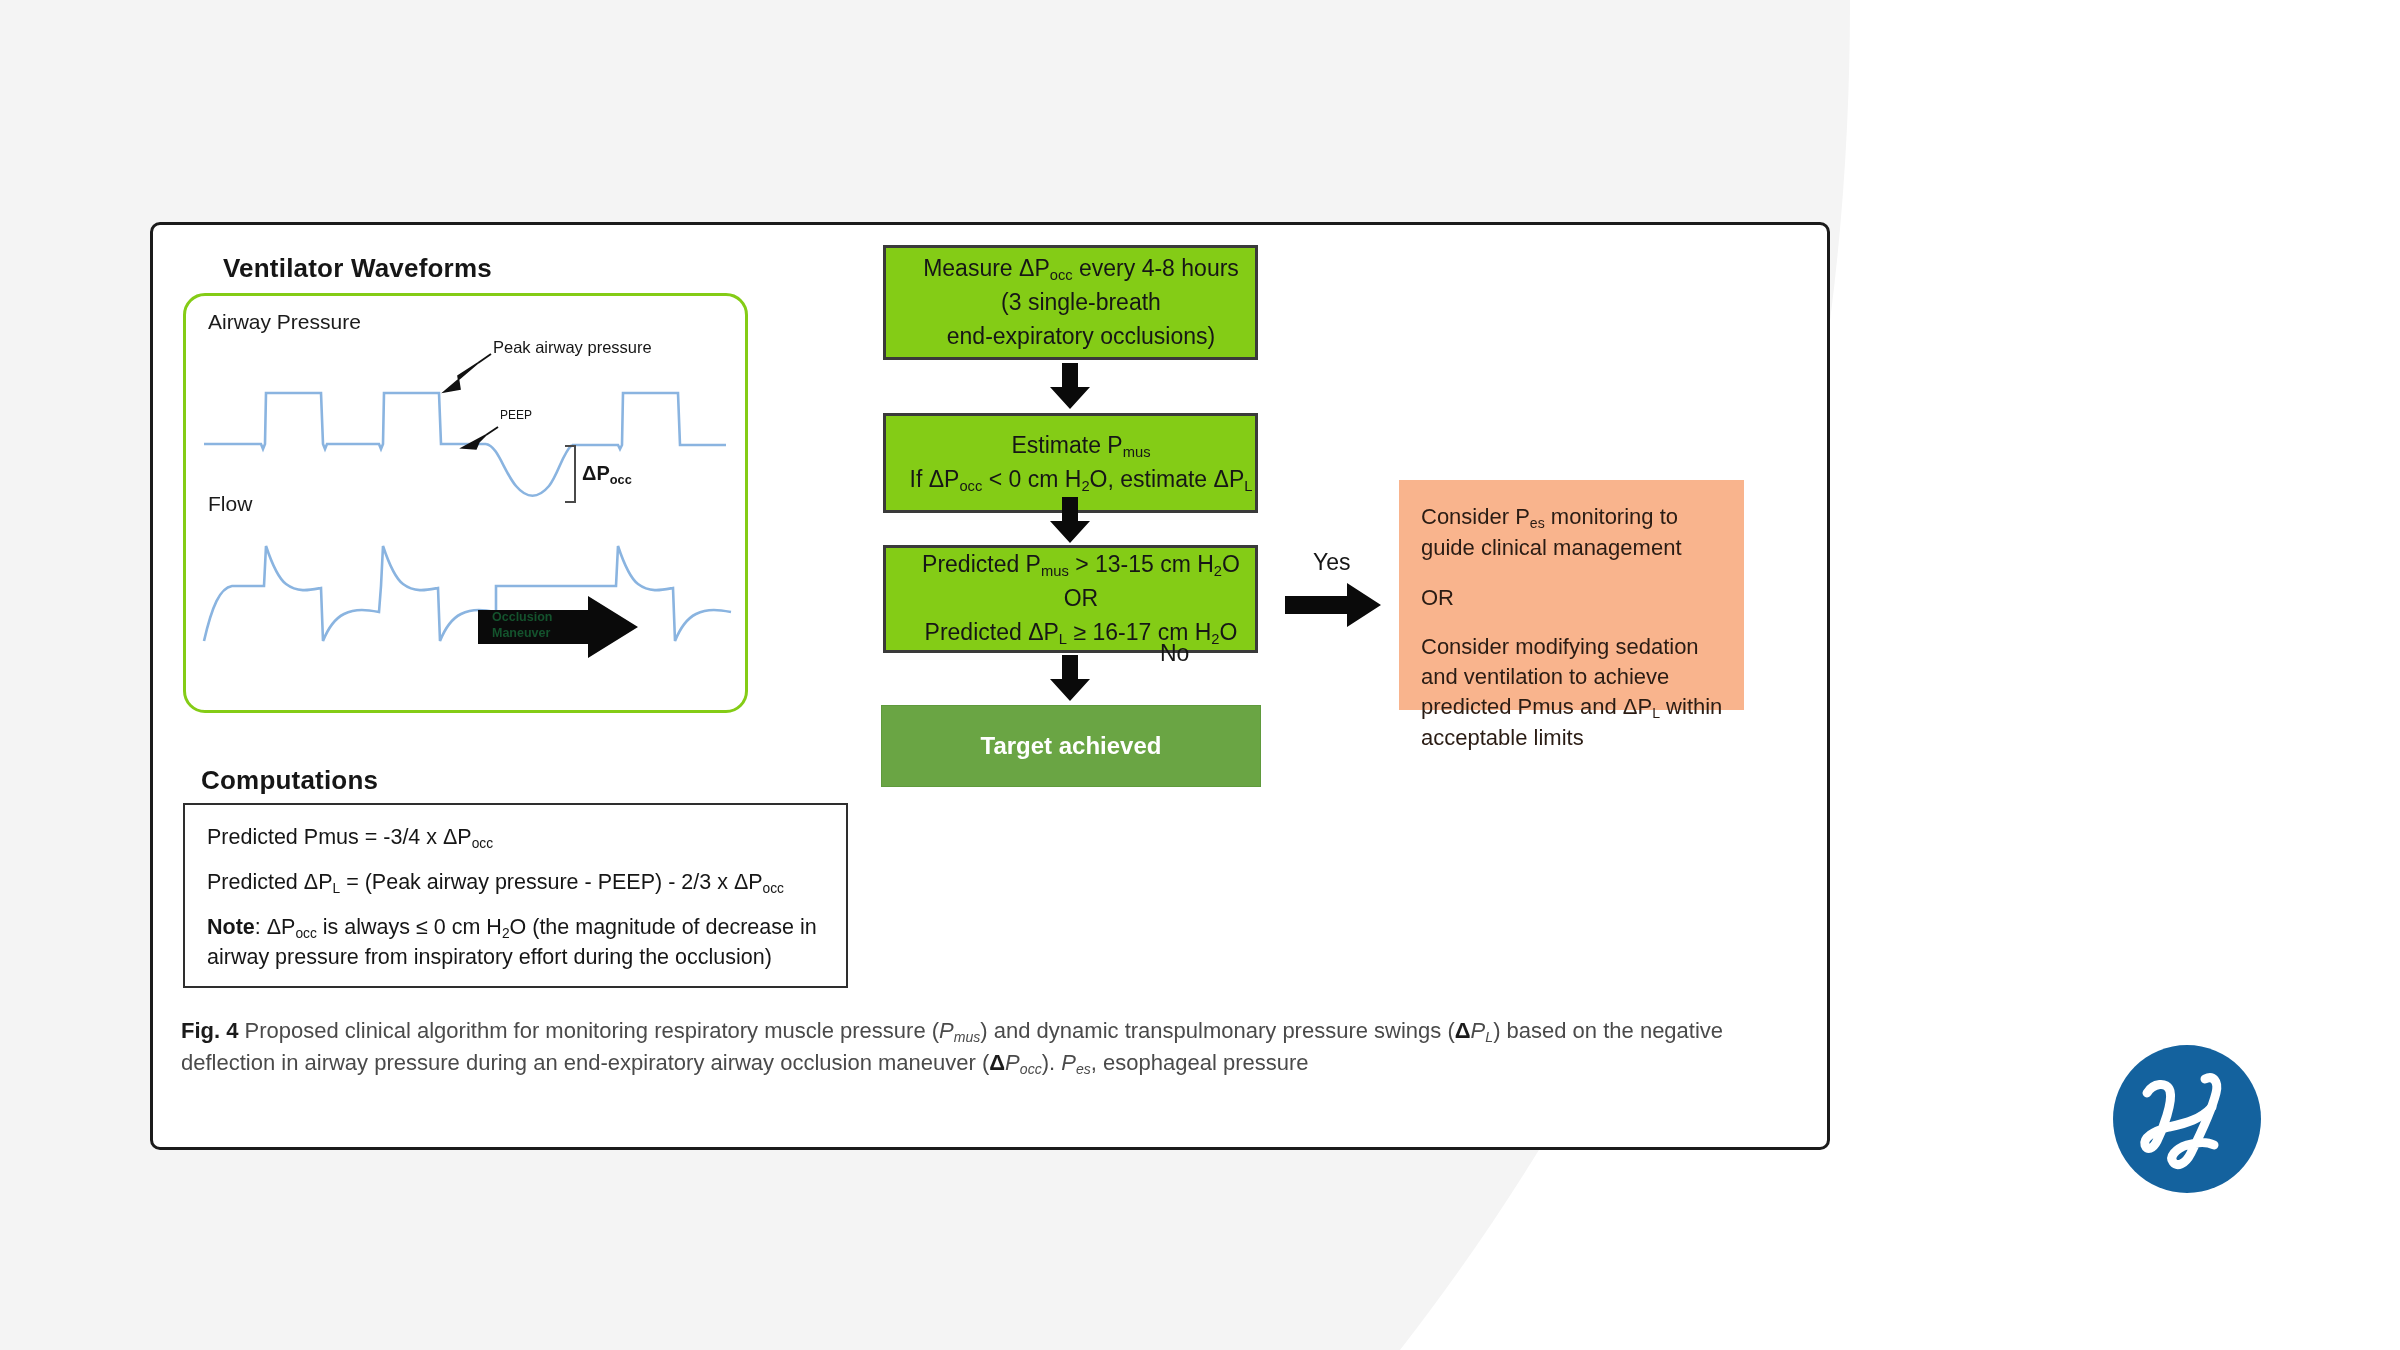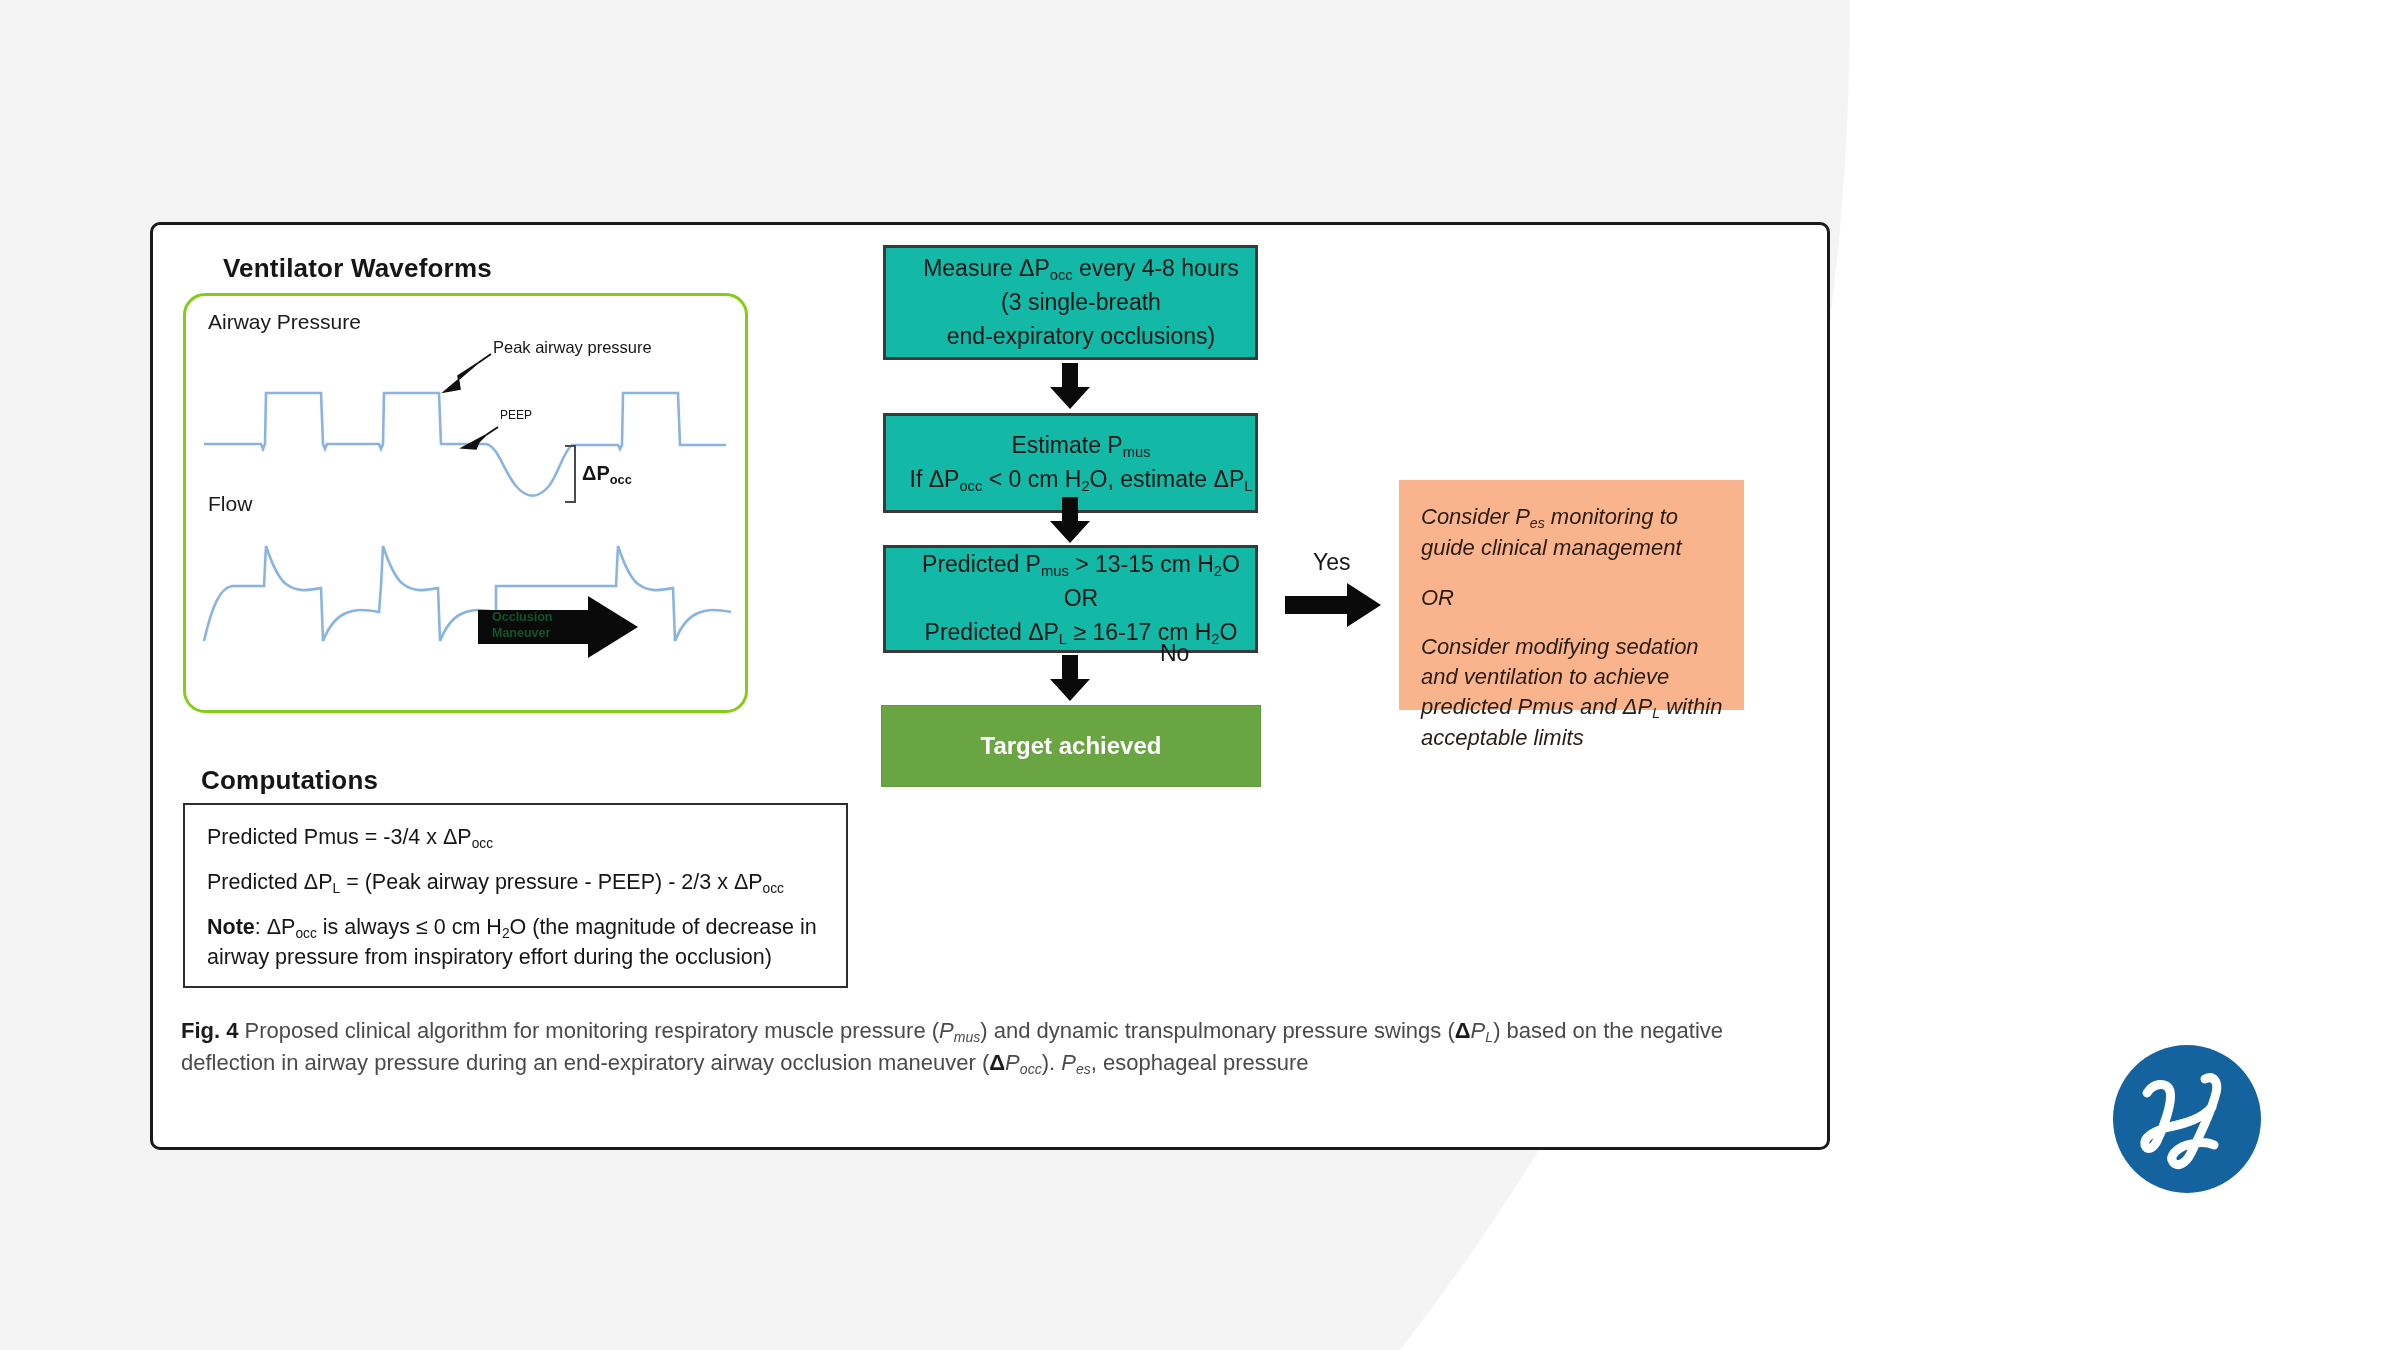--- a/index.html
+++ b/index.html
@@ -51,41 +51,41 @@
   .comp-line{
     font-size:21.5px;color:#161616;line-height:1.32;margin-bottom:15px;
   }
   .comp-line:last-child{margin-bottom:0;}
   .comp-note{font-size:21.5px;color:#161616;line-height:1.35;}
   sub{font-size:.64em;vertical-align:-.28em;}
 
   
   .flow-box{
     position:absolute;
-    border:3px solid #3a3a3a;background:#14b8a6;box-sizing:border-box;
+    border:3px solid #3a3a3a;background:#84cc16;box-sizing:border-box;
     display:flex;align-items:center;justify-content:center;
     text-align:center;font-size:23px;color:#161616;line-height:1.45;padding-left:21px;
   }
   #box-measure{left:730px;top:20px;width:375px;height:115px;}
   #box-estimate{left:730px;top:188px;width:375px;height:100px;}
   #box-predict{left:730px;top:320px;width:375px;height:108px;}
 
   #box-target{
     position:absolute;left:728px;top:480px;width:380px;height:82px;
     background:#6aa544;border:1px solid #5f9a3c;box-sizing:border-box;
     display:flex;align-items:center;justify-content:center;
     color:#ffffff;font-weight:bold;font-size:24px;
   }
   #box-consider{
     position:absolute;left:1246px;top:255px;width:345px;height:230px;
     background:#f9b48d;box-sizing:border-box;
     padding:22px 18px 0 22px;
     font-size:22px;color:#2a1c14;line-height:1.35;
   }
-  #box-consider p{margin:0 0 20px 0;font-style:italic;}
+  #box-consider p{margin:0 0 20px 0;}
   #box-consider p:last-child{margin-bottom:0;}
 
   .arrow-label{
     position:absolute;font-size:23px;color:#161616;
   }
   #label-yes{left:1160px;top:324px;}
   #label-no{left:1007px;top:415px;}
 
   
   #caption{

